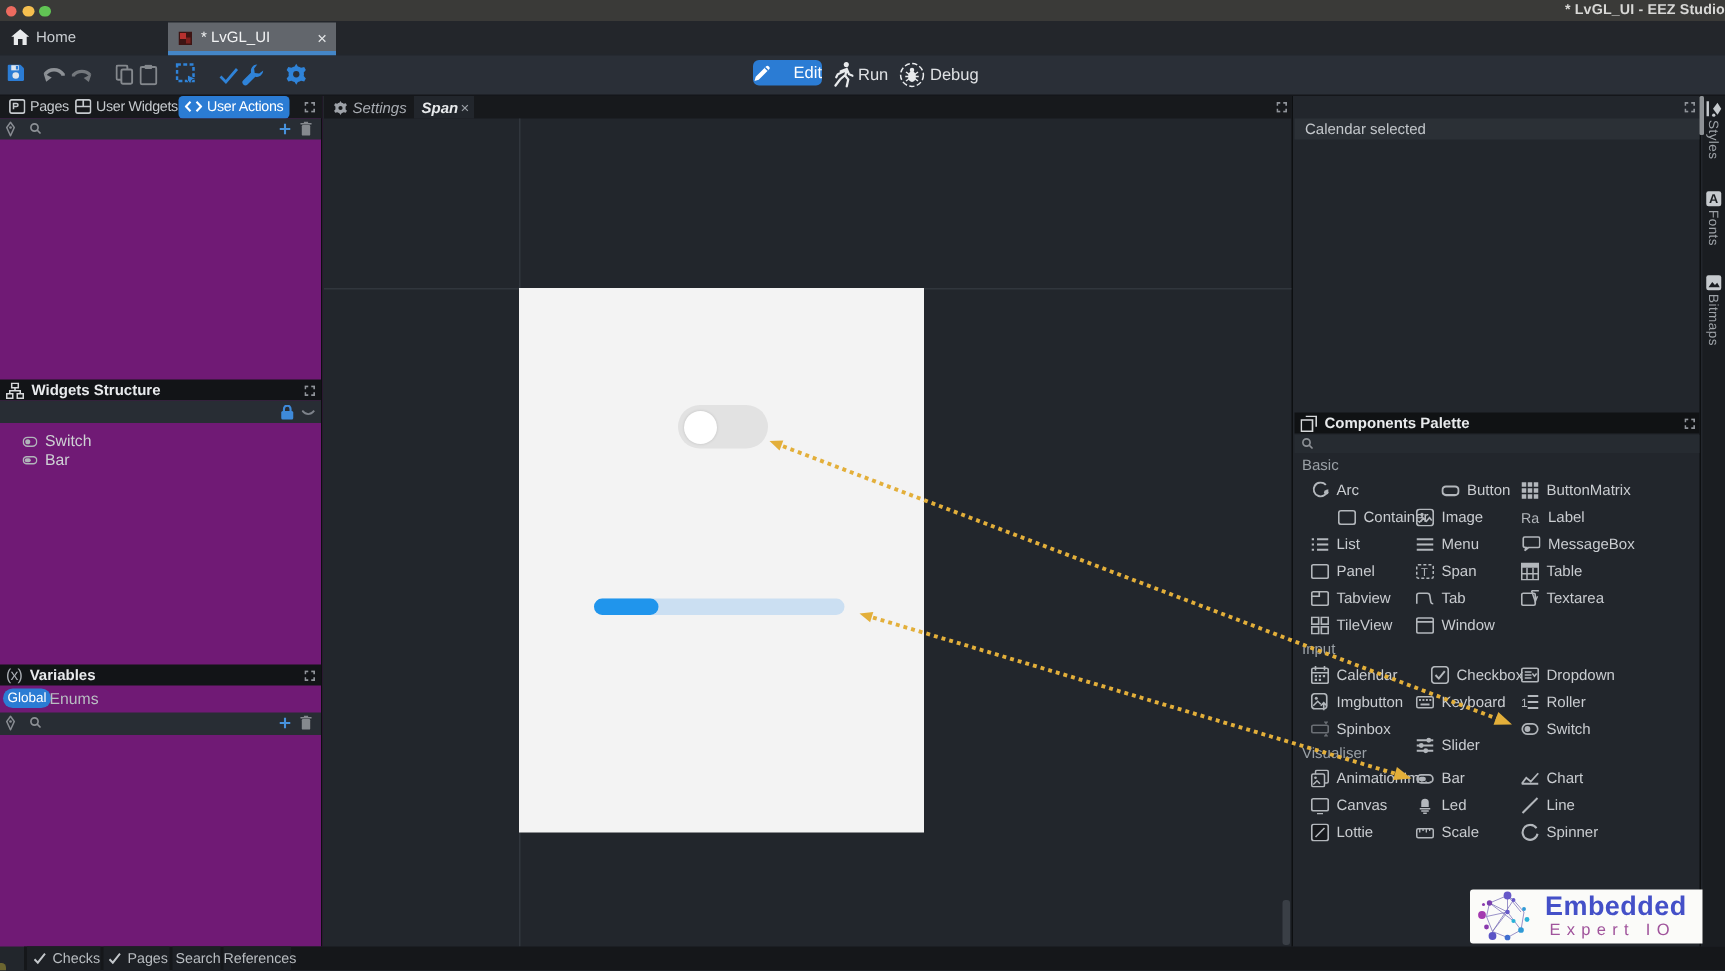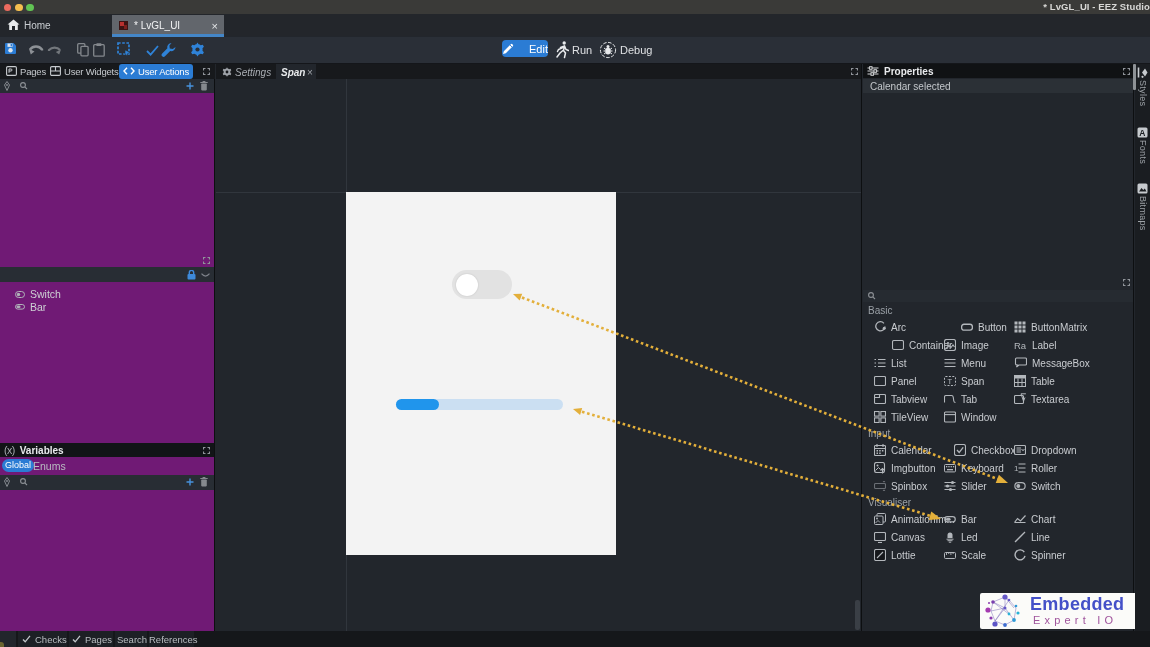--- a/index.html
+++ b/index.html
@@ -206,20 +206,29 @@
   <svg class="abs" style="left:20px;top:18px" width="8" height="8">
       <use href="#sym-mag"></use>
     </svg>
   <svg class="abs" style="left:186px;top:18px" width="8" height="8">
       <use href="#sym-plus"></use>
     </svg>
   <svg class="abs" style="left:200px;top:17px" width="8" height="10">
       <use href="#sym-trash"></use>
     </svg>
 
+  <div class="hdr" style="top:189px;">
+    <svg width="12" height="11" viewBox="0 0 12 11">
+        <rect x="3.8" y="0.5" width="4.4" height="3" stroke="#d6d8da" stroke-width="1" fill="none"></rect>
+        <rect x="0.5" y="7.5" width="4" height="3" stroke="#d6d8da" stroke-width="1" fill="none"></rect>
+        <rect x="7.5" y="7.5" width="4" height="3" stroke="#d6d8da" stroke-width="1" fill="none"></rect>
+        <path d="M6 3.5 L6 5.5 M2.5 7.5 L2.5 5.5 L9.5 5.5 L9.5 7.5" stroke="#d6d8da" stroke-width="1" fill="none"></path>
+      </svg>
+    Widgets Structure
+  </div>
   <svg class="abs expand" style="left:203px;top:192.5px" width="7" height="7">
       <use href="#sym-expand"></use>
     </svg>
   <div class="abs litrow" style="top:203px;height:15px;"></div>
   <svg class="abs" style="left:187px;top:206px" width="9" height="10" viewBox="0 0 9 10">
       <rect x="0.5" y="4" width="8" height="5.6" rx="1" fill="#3e8ada"></rect>
       <path d="M2.3 4 L2.3 2.6 A2.2 2.2 0 0 1 6.7 2.6 L6.7 4" stroke="#3e8ada" stroke-width="1.4" fill="none"></path>
     </svg>
   <svg class="abs" style="left:201px;top:209px" width="9" height="5" viewBox="0 0 9 5">
       <path d="M0.5 0.7 Q4.5 5.4 8.5 0.7" stroke="#7d828a" stroke-width="1.2" fill="none"></path>
@@ -277,34 +286,31 @@
   <div class="abs" style="left:236px;top:206px;width:60px;height:29px;background:#e2e2e2;border-radius:14.5px;"></div>
   <div class="abs" style="left:240px;top:209.5px;width:22px;height:22px;background:#fff;border-radius:50%;box-shadow:0 0 2px rgba(0,0,0,0.15);"></div>
 
   <div class="abs" style="left:179.5px;top:334.8px;width:167px;height:11px;background:#cbdff2;border-radius:5.5px;"></div>
   <div class="abs" style="left:179.5px;top:334.8px;width:43px;height:11px;background:#2095ec;border-radius:5.5px;"></div>
 
   <div class="abs" style="left:639px;top:536px;width:5px;height:30px;background:#3a3f46;border-radius:2px;"></div>
 </div>
 
 <div class="abs" id="rightpanel">
-  <div class="hdr" style="top:0;background:#101214;">
-    <svg width="12" height="10" viewBox="0 0 12 10">
-        <path d="M0.5 2 L11.5 2 M0.5 5 L11.5 5 M0.5 8 L11.5 8" stroke="#d6d8da" stroke-width="1.1"></path>
-        <rect x="2.6" y="0.7" width="2.4" height="2.6" fill="#101214" stroke="#d6d8da" stroke-width="1"></rect>
-        <rect x="7" y="3.7" width="2.4" height="2.6" fill="#101214" stroke="#d6d8da" stroke-width="1"></rect>
-        <rect x="4" y="6.7" width="2.4" height="2.6" fill="#101214" stroke="#d6d8da" stroke-width="1"></rect>
-      </svg>
-    Properties
-  </div>
   <svg class="abs expand" style="left:260px;top:4px" width="7" height="7">
       <use href="#sym-expand"></use>
     </svg>
   <div class="abs litrow" style="top:15px;height:14px;background:#2b3036;color:#c3c7cb;font-size:10px;display:flex;align-items:center;padding-left:7px;">Calendar selected</div>
 
+  <div class="hdr" style="top:211px;background:#101214;">
+    <svg width="11" height="11" viewBox="0 0 11 11">
+        <path d="M3.5 0.5 L10.5 0.5 L10.5 7.5 M8 3 L8 10.5 L0.5 10.5 L0.5 3 Z" stroke="#d6d8da" stroke-width="1.1" fill="none"></path>
+      </svg>
+    Components Palette
+  </div>
   <svg class="abs expand" style="left:260px;top:215px" width="7" height="7">
       <use href="#sym-expand"></use>
     </svg>
   <div class="abs litrow" style="top:226px;height:12px;background:#262b31;"></div>
   <svg class="abs" style="left:5px;top:228px" width="8" height="8">
       <use href="#sym-mag"></use>
     </svg>
 
   <div class="pal-label" style="left:5px;top:241px;">Basic</div>
 
@@ -433,21 +439,21 @@
       </svg>Keyboard</div>
   <div class="pitem" style="left:151px;top:398px;"><svg width="12" height="12" viewBox="0 0 12 12">
         <path d="M4.5 2 L11.5 2 M4.5 6 L11.5 6 M4.5 10 L11.5 10" stroke="#b3b7bc" stroke-width="1.2"></path>
         <text x="0" y="9" font-family="Liberation Sans" font-size="8" fill="#b3b7bc">1</text>
       </svg>Roller</div>
 
   <div class="pitem" style="left:11px;top:416px;"><svg width="12" height="12" viewBox="0 0 12 12">
         <rect x="0.5" y="3.5" width="11" height="5" rx="1" stroke="#6a6e74" stroke-width="1.1" fill="none"></rect>
         <path d="M9 1 L10 2.2 L11 1 M9 11 L10 9.8 L11 11" stroke="#6a6e74" stroke-width="1" fill="none"></path>
       </svg>Spinbox</div>
-  <div class="pitem" style="left:81px;top:416px;"><svg width="12" height="12" viewBox="0 0 12 12">
+  <div class="pitem" style="left:81px;top:427px;"><svg width="12" height="12" viewBox="0 0 12 12">
         <g stroke="#b3b7bc" stroke-width="1.2" fill="none">
           <path d="M0.5 2.5 L11.5 2.5 M0.5 6 L11.5 6 M0.5 9.5 L11.5 9.5"></path>
         </g>
         <g fill="#b3b7bc">
           <circle cx="8.5" cy="2.5" r="1.6"></circle>
           <circle cx="3.5" cy="6" r="1.6"></circle>
           <circle cx="6.5" cy="9.5" r="1.6"></circle>
         </g>
       </svg>Slider</div>
   <div class="pitem" style="left:151px;top:416px;"><svg width="12" height="8" viewBox="0 0 10 7">

